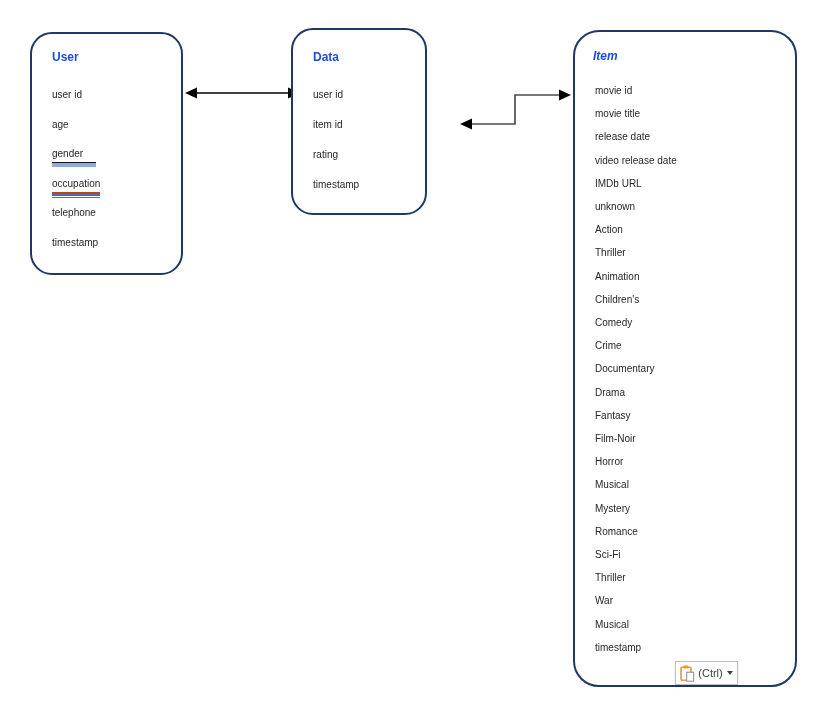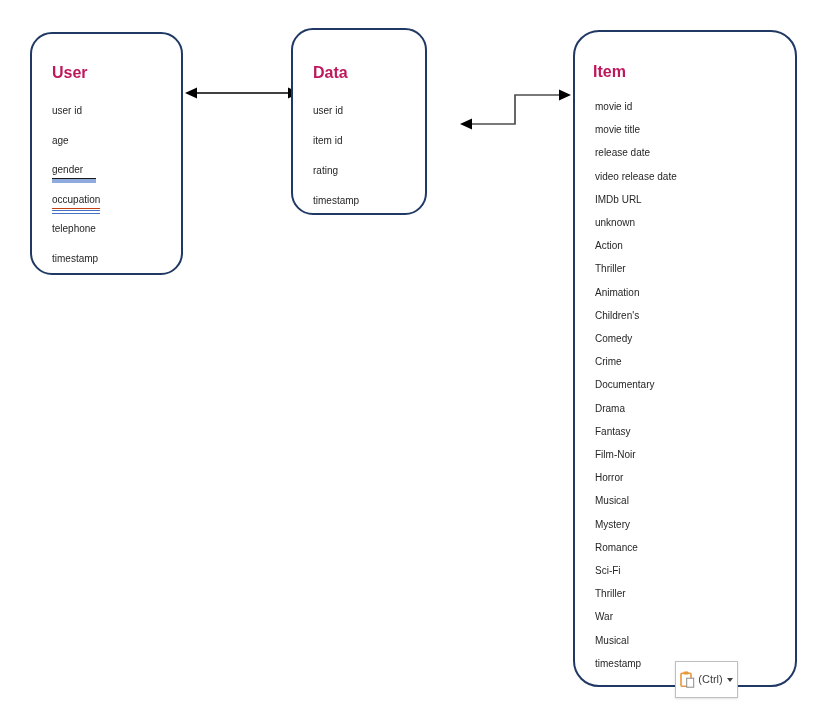--- a/index.html
+++ b/index.html
@@ -9,49 +9,49 @@
   }
   .overlay{position:absolute;left:0;top:0;width:826px;height:710px;pointer-events:none;}
   .box{
     position:absolute;border:2px solid #1f3864;border-radius:22px;background:#ffffff;
     box-sizing:border-box;
   }
   .user-box{left:30px;top:32px;width:153px;height:243px;}
   .data-box{left:291px;top:28px;width:136px;height:187px;}
   .item-box{left:573px;top:30px;width:224px;height:657px;border-radius:26px;}
   .box-title{
-    font-size:16px;font-weight:bold;color:#be185d;padding:14px 0 0 20px;line-height:18px;margin-top:16px;
+    font-size:12px;font-weight:bold;color:#1d4ed8;padding:14px 0 0 20px;line-height:18px;
   }
   .data-box .box-title{padding-top:18px;}
-  .item-box .box-title{padding-top:15px;padding-left:18px;}
+  .item-box .box-title{padding-top:15px;padding-left:18px;font-style:italic;}
   ul.fields{list-style:none;margin:14px 0 0 0;padding:0 0 0 20px;}
   ul.fields li{font-size:10px;color:#262626;white-space:nowrap;}
   .fields-user li{line-height:29.5px;}
   .fields-data li{line-height:30px;}
   .fields-item{margin-top:21px;padding-left:19px;}
   .fields-item li{line-height:23.2px;}
   
   .ul-single{
     position:relative;display:inline-block;line-height:17px;
     border-bottom:1px solid #1a1a1a;padding-right:13px;
   }
   .ul-single::after{
     content:"";position:absolute;left:0;right:0;bottom:-5px;height:4px;background:#8faadc;
   }
   .ul-double{
     position:relative;display:inline-block;line-height:17px;
-    border-bottom:1px solid #c2410c;
+    border-bottom:4px solid #c2410c;
   }
   .ul-double::after{
     content:"";position:absolute;left:0;right:0;bottom:-6px;height:4px;
     border-top:1px solid #4472c4;border-bottom:1px solid #4472c4;box-sizing:border-box;
   }
   
   .paste-btn{
-    position:absolute;left:675px;top:661px;width:63px;height:37px;z-index:5;
+    position:absolute;left:675px;top:661px;width:63px;height:24px;z-index:5;
     background:#ffffff;border:1px solid #bfbfbf;box-sizing:border-box;
     display:flex;align-items:center;justify-content:center;gap:3px;cursor:pointer;
     box-shadow:0 1px 2px rgba(0,0,0,0.12);
   }
   .paste-btn .label{font-size:11px;color:#404040;line-height:1;}
   .caret{
     width:0;height:0;border-left:3.5px solid transparent;border-right:3.5px solid transparent;
     border-top:4px solid #404040;display:inline-block;margin-left:1px;
   }
 </style>

